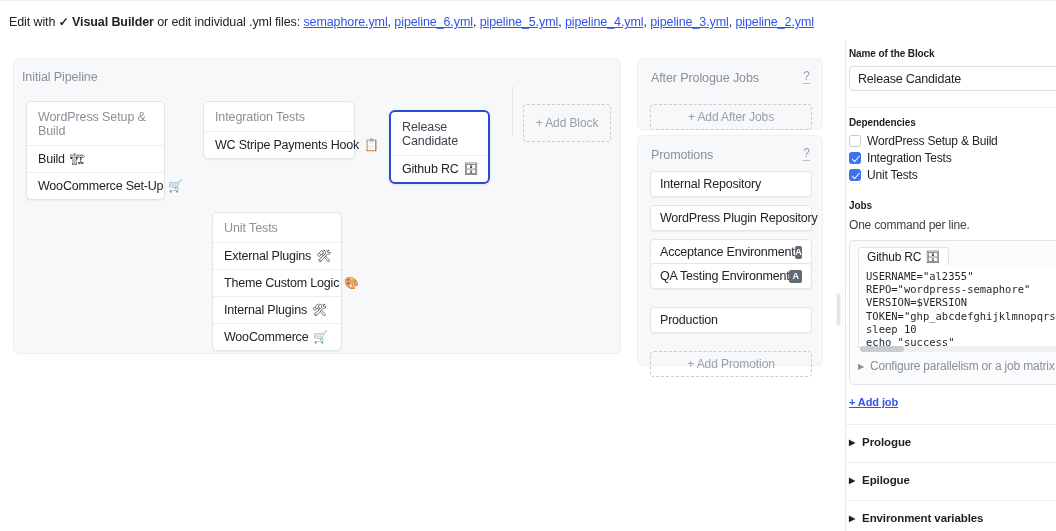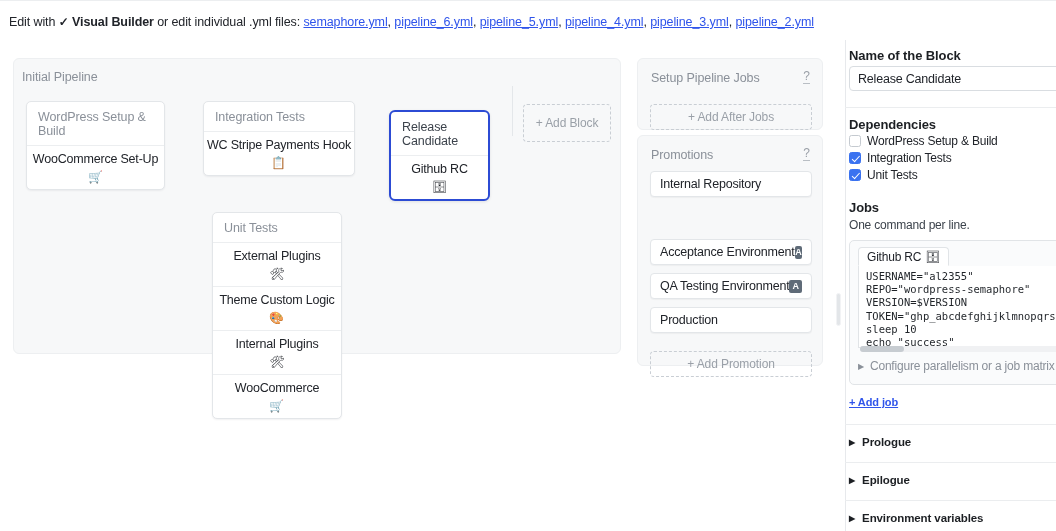--- a/index.html
+++ b/index.html
@@ -62,21 +62,21 @@
   }
   .block-head {
     font-size: 12.5px; color: #8a9099; letter-spacing: -0.1px;
     padding: 8px 11px 7px 11px;
   }
   .job-row {
     font-size: 12.5px; color: #21242a; letter-spacing: -0.2px;
     padding: 6px 11px 6px 11px;
     border-top: 1px solid #eceef0;
     white-space: nowrap;
-    display: flex; align-items: center; gap: 5px; flex-direction: column;
+    display: flex; align-items: center; gap: 5px;
   }
   .job-row .emo { font-size: 12px; line-height: 1; }
 
   .add-block {
     position: absolute; left: 523px; top: 104px;
     width: 88px; height: 38px;
     border: 1px dashed #c9ced4;
     border-radius: 4px;
     display: flex; align-items: center; justify-content: center;
     font-size: 12px; color: #9aa0a8; letter-spacing: -0.1px;
@@ -137,21 +137,21 @@
 
   
   .sidebar {
     position: absolute; left: 845px; top: 40px;
     width: 211px; height: 491px;
     background: #fff;
     border-left: 1px solid #e7e9ec;
     overflow: hidden;
   }
   .sb-label {
-    font-size: 13px; font-weight: 700; color: #1c1f23; letter-spacing: -0.1px;
+    font-size: 10px; font-weight: 700; color: #1c1f23; letter-spacing: -0.1px;
   }
   .sb-hr { height: 1px; background: #ebedef; }
 
   .name-field {
     position: absolute; left: 849px; top: 66px;
     width: 215px; height: 25px;
     border: 1px solid #d9dde1; border-radius: 4px;
     background: #fff;
     font-size: 12.5px; color: #21242a; letter-spacing: -0.2px;
     padding: 0 8px; line-height: 23px;
@@ -278,20 +278,24 @@
 
   <div class="pipeline-canvas"></div>
   <div class="pipeline-title">Initial Pipeline</div>
 
   <div class="canvas-divider"></div>
   <div class="add-block">+ Add Block</div>
 
   <div class="block" style="left:26px; top:101px; width:139px;">
     <div class="block-head">WordPress Setup &amp; Build</div>
     <div class="job-row">
+      <span>Build</span>
+      <span class="emo">🏗</span>
+    </div>
+    <div class="job-row">
       <span>WooCommerce Set-Up</span>
       <span class="emo">🛒</span>
     </div>
   </div>
 
   <div class="block" style="left:203px; top:101px; width:152px;">
     <div class="block-head">Integration Tests</div>
     <div class="job-row">
       <span>WC Stripe Payments Hook</span>
       <span class="emo">📋</span>
@@ -322,37 +326,40 @@
     <div class="block-head" style="color:#3c434c;">Release Candidate</div>
     <div class="job-row">
       <span>Github RC</span>
       <span class="emo">🗄</span>
     </div>
   </div>
 
   <div class="mid-col">
 
     <div class="mid-card after">
-      <div class="mid-head">Setup Pipeline Jobs</div>
+      <div class="mid-head">After Prologue Jobs</div>
       <div class="help-q">?</div>
       <div class="dashed-btn" style="top:35px;">+ Add After Jobs</div>
     </div>
 
     <div class="mid-card promo">
       <div class="mid-head">Promotions</div>
       <div class="help-q">?</div>
 
       <div class="promo-item" style="top:35px;">
         <span>Internal Repository</span>
+      </div>
+      <div class="promo-item" style="top:69px;">
+        <span>WordPress Plugin Repository</span>
       </div>
       <div class="promo-item" style="top:103px;">
         <span>Acceptance Environment</span>
         <span class="auto-badge">A</span>
       </div>
-      <div class="promo-item" style="top:137px;">
+      <div class="promo-item" style="top:127px;">
         <span>QA Testing Environment</span>
         <span class="auto-badge">A</span>
       </div>
       <div class="promo-item" style="top:171px;align-items:center;">
         <span>Production</span>
       </div>
       <div class="dashed-btn" style="top:205px;">+ Add Promotion</div>
     </div>
   </div>
 

